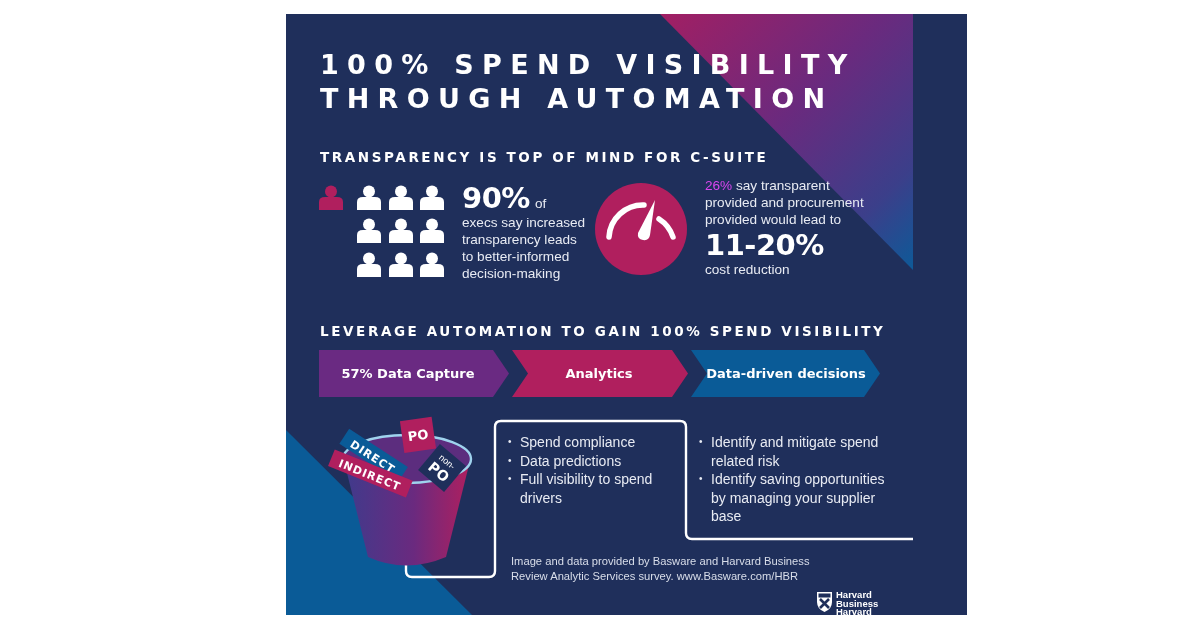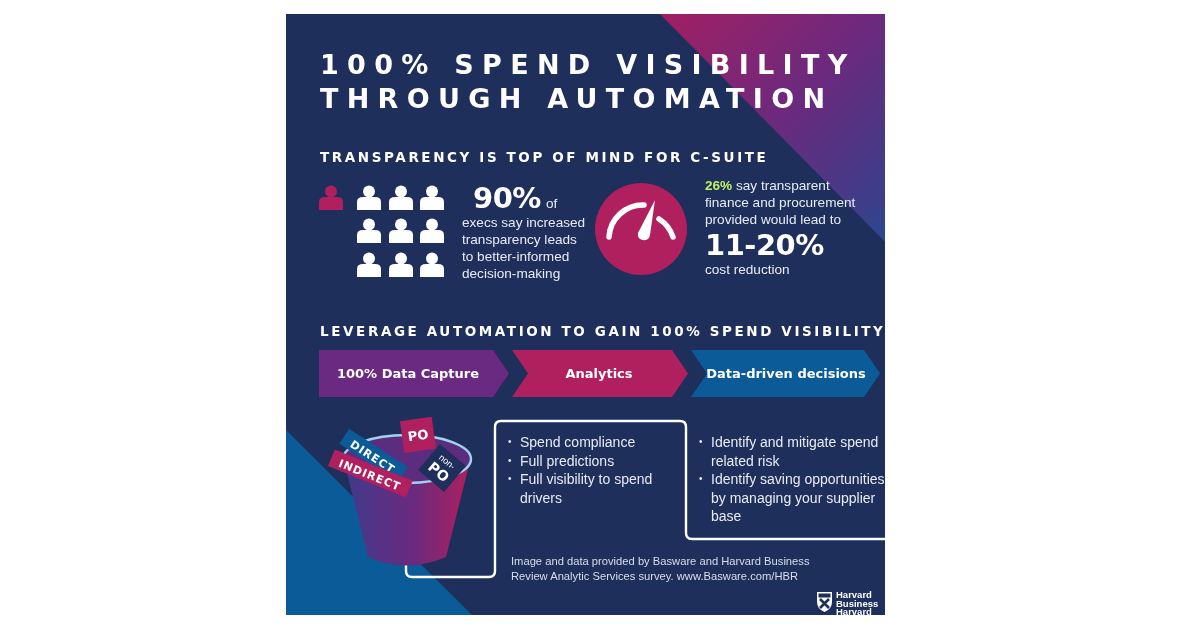--- a/index.html
+++ b/index.html
@@ -1,24 +1,24 @@
 <!DOCTYPE html>
 <html><head>
 <meta charset="utf-8">
 <style>
   html, body { margin:0; padding:0; background:#ffffff; }
   body { width:1200px; height:627px; position:relative; overflow:hidden; font-family:"DejaVu Sans", sans-serif; }
-  .card { position:absolute; left:286px; top:14px; width:599px; height:601px; background:#1f2f5b; overflow:hidden; }
+  .card { position:absolute; left:286px; top:14px; width:681px; height:601px; background:#1f2f5b; overflow:hidden; }
   .bg-svg { position:absolute; left:0; top:0; width:627px; height:601px; }
   .abs { position:absolute; }
   .title { left:34px; top:34px; color:#fff; font-family:"DejaVu Sans", sans-serif; font-weight:bold; font-size:27px; letter-spacing:8.3px; line-height:34px; white-space:nowrap; }
   .subhead { color:#fff; font-weight:bold; font-size:13.5px; letter-spacing:2.6px; white-space:nowrap; }
   .stat-big { color:#fff; font-weight:bold; font-size:29px; line-height:32px; font-family:"DejaVu Sans", sans-serif; letter-spacing:-0.5px; }
   .stat-small { color:#e8ebf3; font-size:13.6px; line-height:17px; font-family:"Liberation Sans", sans-serif; }
-  .stat-small b { color:#bef264; font-weight:bold; }
+  .stat-small b { color:#d946ef; font-weight:normal; }
   .arrow-label { color:#fff; font-weight:bold; font-size:13px; white-space:nowrap; position:absolute; top:0; line-height:47px; text-align:center; }
   ul.bullets { list-style:none; margin:0; padding:0; color:#e8ebf3; font-family:"Liberation Sans", sans-serif; font-size:14px; line-height:18.6px; }
   ul.bullets li { position:relative; padding-left:12px; }
   ul.bullets li::before { content:"\2022"; position:absolute; left:0; top:0; font-size:10px; color:#e8ebf3; }
   .footer-text { color:#d9deea; font-family:"Liberation Sans", sans-serif; font-size:11.2px; line-height:14.5px; }
   .hbr-text { color:#fff; font-weight:bold; font-family:"Liberation Sans", sans-serif; font-size:9.5px; line-height:8.6px; }
   .hbr-sub { color:#fff; font-family:"Liberation Sans", sans-serif; font-weight:bold; font-size:4px; letter-spacing:0.3px; }
 </style>
 </head>
 <body>
@@ -63,21 +63,21 @@
     <use href="#person" x="101" y="1" fill="#ffffff"></use>
     <use href="#person" x="38" y="34" fill="#ffffff"></use>
     <use href="#person" x="70" y="34" fill="#ffffff"></use>
     <use href="#person" x="101" y="34" fill="#ffffff"></use>
     <use href="#person" x="38" y="68" fill="#ffffff"></use>
     <use href="#person" x="70" y="68" fill="#ffffff"></use>
     <use href="#person" x="101" y="68" fill="#ffffff"></use>
   </svg>
 
   <div class="abs" style="left:176px; top:168px;">
-    <div style="white-space:nowrap;margin-left:11px;">
+    <div style="white-space:nowrap;">
       <span class="stat-big">90%</span>
       <span class="stat-small">of</span>
     </div>
     <div class="stat-small">execs say increased</div>
     <div class="stat-small">transparency leads</div>
     <div class="stat-small">to better-informed</div>
     <div class="stat-small">decision-making</div>
   </div>
 
   <svg class="abs" style="left:309px; top:169px;" width="92" height="92" viewBox="0 0 92 92">
@@ -85,35 +85,35 @@
     <path d="M14 54 A34 34 0 0 1 49 22" fill="none" stroke="#fff" stroke-width="5.5" stroke-linecap="round"></path>
     <path d="M64 36 A34 34 0 0 1 78 54" fill="none" stroke="#fff" stroke-width="5.5" stroke-linecap="round"></path>
     <path d="M60 17 L55 52 Q54 58 48 57 Q42 56 43 50 Z" fill="#fff"></path>
   </svg>
 
   <div class="abs" style="left:419px; top:163px;">
     <div class="stat-small" style="white-space:nowrap;">
       <b>26%</b>
       <span>say transparent</span>
     </div>
-    <div class="stat-small">finance and procurement</div>
+    <div class="stat-small">provided and procurement</div>
     <div class="stat-small">provided would lead to</div>
     <div class="stat-big" style="margin-top:1px;">11-20%</div>
     <div class="stat-small">cost reduction</div>
   </div>
 
   <div class="abs subhead" style="left:34px; top:309px;">LEVERAGE AUTOMATION TO GAIN 100% SPEND VISIBILITY</div>
 
   <div class="abs" style="left:33px; top:336px; width:562px; height:47px;">
     <svg class="abs" style="left:0; top:0;" width="562" height="47" viewBox="0 0 562 47">
       <polygon points="0,0 174,0 190,23.5 174,47 0,47" fill="#6a2a82"></polygon>
       <polygon points="193,0 353,0 369,23.5 353,47 193,47 209,23.5" fill="#b01f5e"></polygon>
       <polygon points="372,0 545,0 561,23.5 545,47 372,47 388,23.5" fill="#0a5b97"></polygon>
     </svg>
-    <div class="arrow-label" style="left:0; width:178px;">100% Data Capture</div>
+    <div class="arrow-label" style="left:0; width:178px;">57% Data Capture</div>
     <div class="arrow-label" style="left:382px; width:170px;">Data-driven decisions</div>
     <div class="arrow-label" style="left:200px; width:160px;">Analytics</div>
   </div>
 
   <svg class="abs" style="left:0; top:0;" width="627" height="601" viewBox="0 0 627 601">
     <path d="M120 540 L120 557 Q120 563 126 563 L203 563 Q209 563 209 557 L209 413 Q209 407 215 407 L394 407 Q400 407 400 413 L400 519 Q400 525 406 525 L627 525" fill="none" stroke="#ffffff" stroke-width="2.4"></path>
   </svg>
 
   <svg class="abs" style="left:30px; top:395px;" width="170" height="170" viewBox="0 0 170 170">
     <defs>
@@ -144,21 +144,21 @@
 
     <g transform="translate(126,59) rotate(40)">
       <rect x="-17" y="-17" width="34" height="34" fill="#1f2f5b"></rect>
       <text x="0" y="-5" text-anchor="middle" fill="#fff" font-family="Liberation Sans, sans-serif" font-size="9">non-</text>
       <text x="0" y="10" text-anchor="middle" fill="#fff" font-family="DejaVu Sans, sans-serif" font-weight="bold" font-size="14">PO</text>
     </g>
   </svg>
 
   <ul class="abs bullets" style="left:222px; top:419px; width:160px;">
     <li>Spend compliance</li>
-    <li>Full predictions</li>
+    <li>Data predictions</li>
     <li>Full visibility to spend drivers</li>
   </ul>
 
   <ul class="abs bullets" style="left:413px; top:419px; width:190px;">
     <li>Identify and mitigate spend related risk</li>
     <li>Identify saving opportunities by managing your supplier base</li>
   </ul>
 
   <div class="abs footer-text" style="left:225px; top:540px; white-space:nowrap;">
     <div>Image and data provided by Basware and Harvard Business</div>

